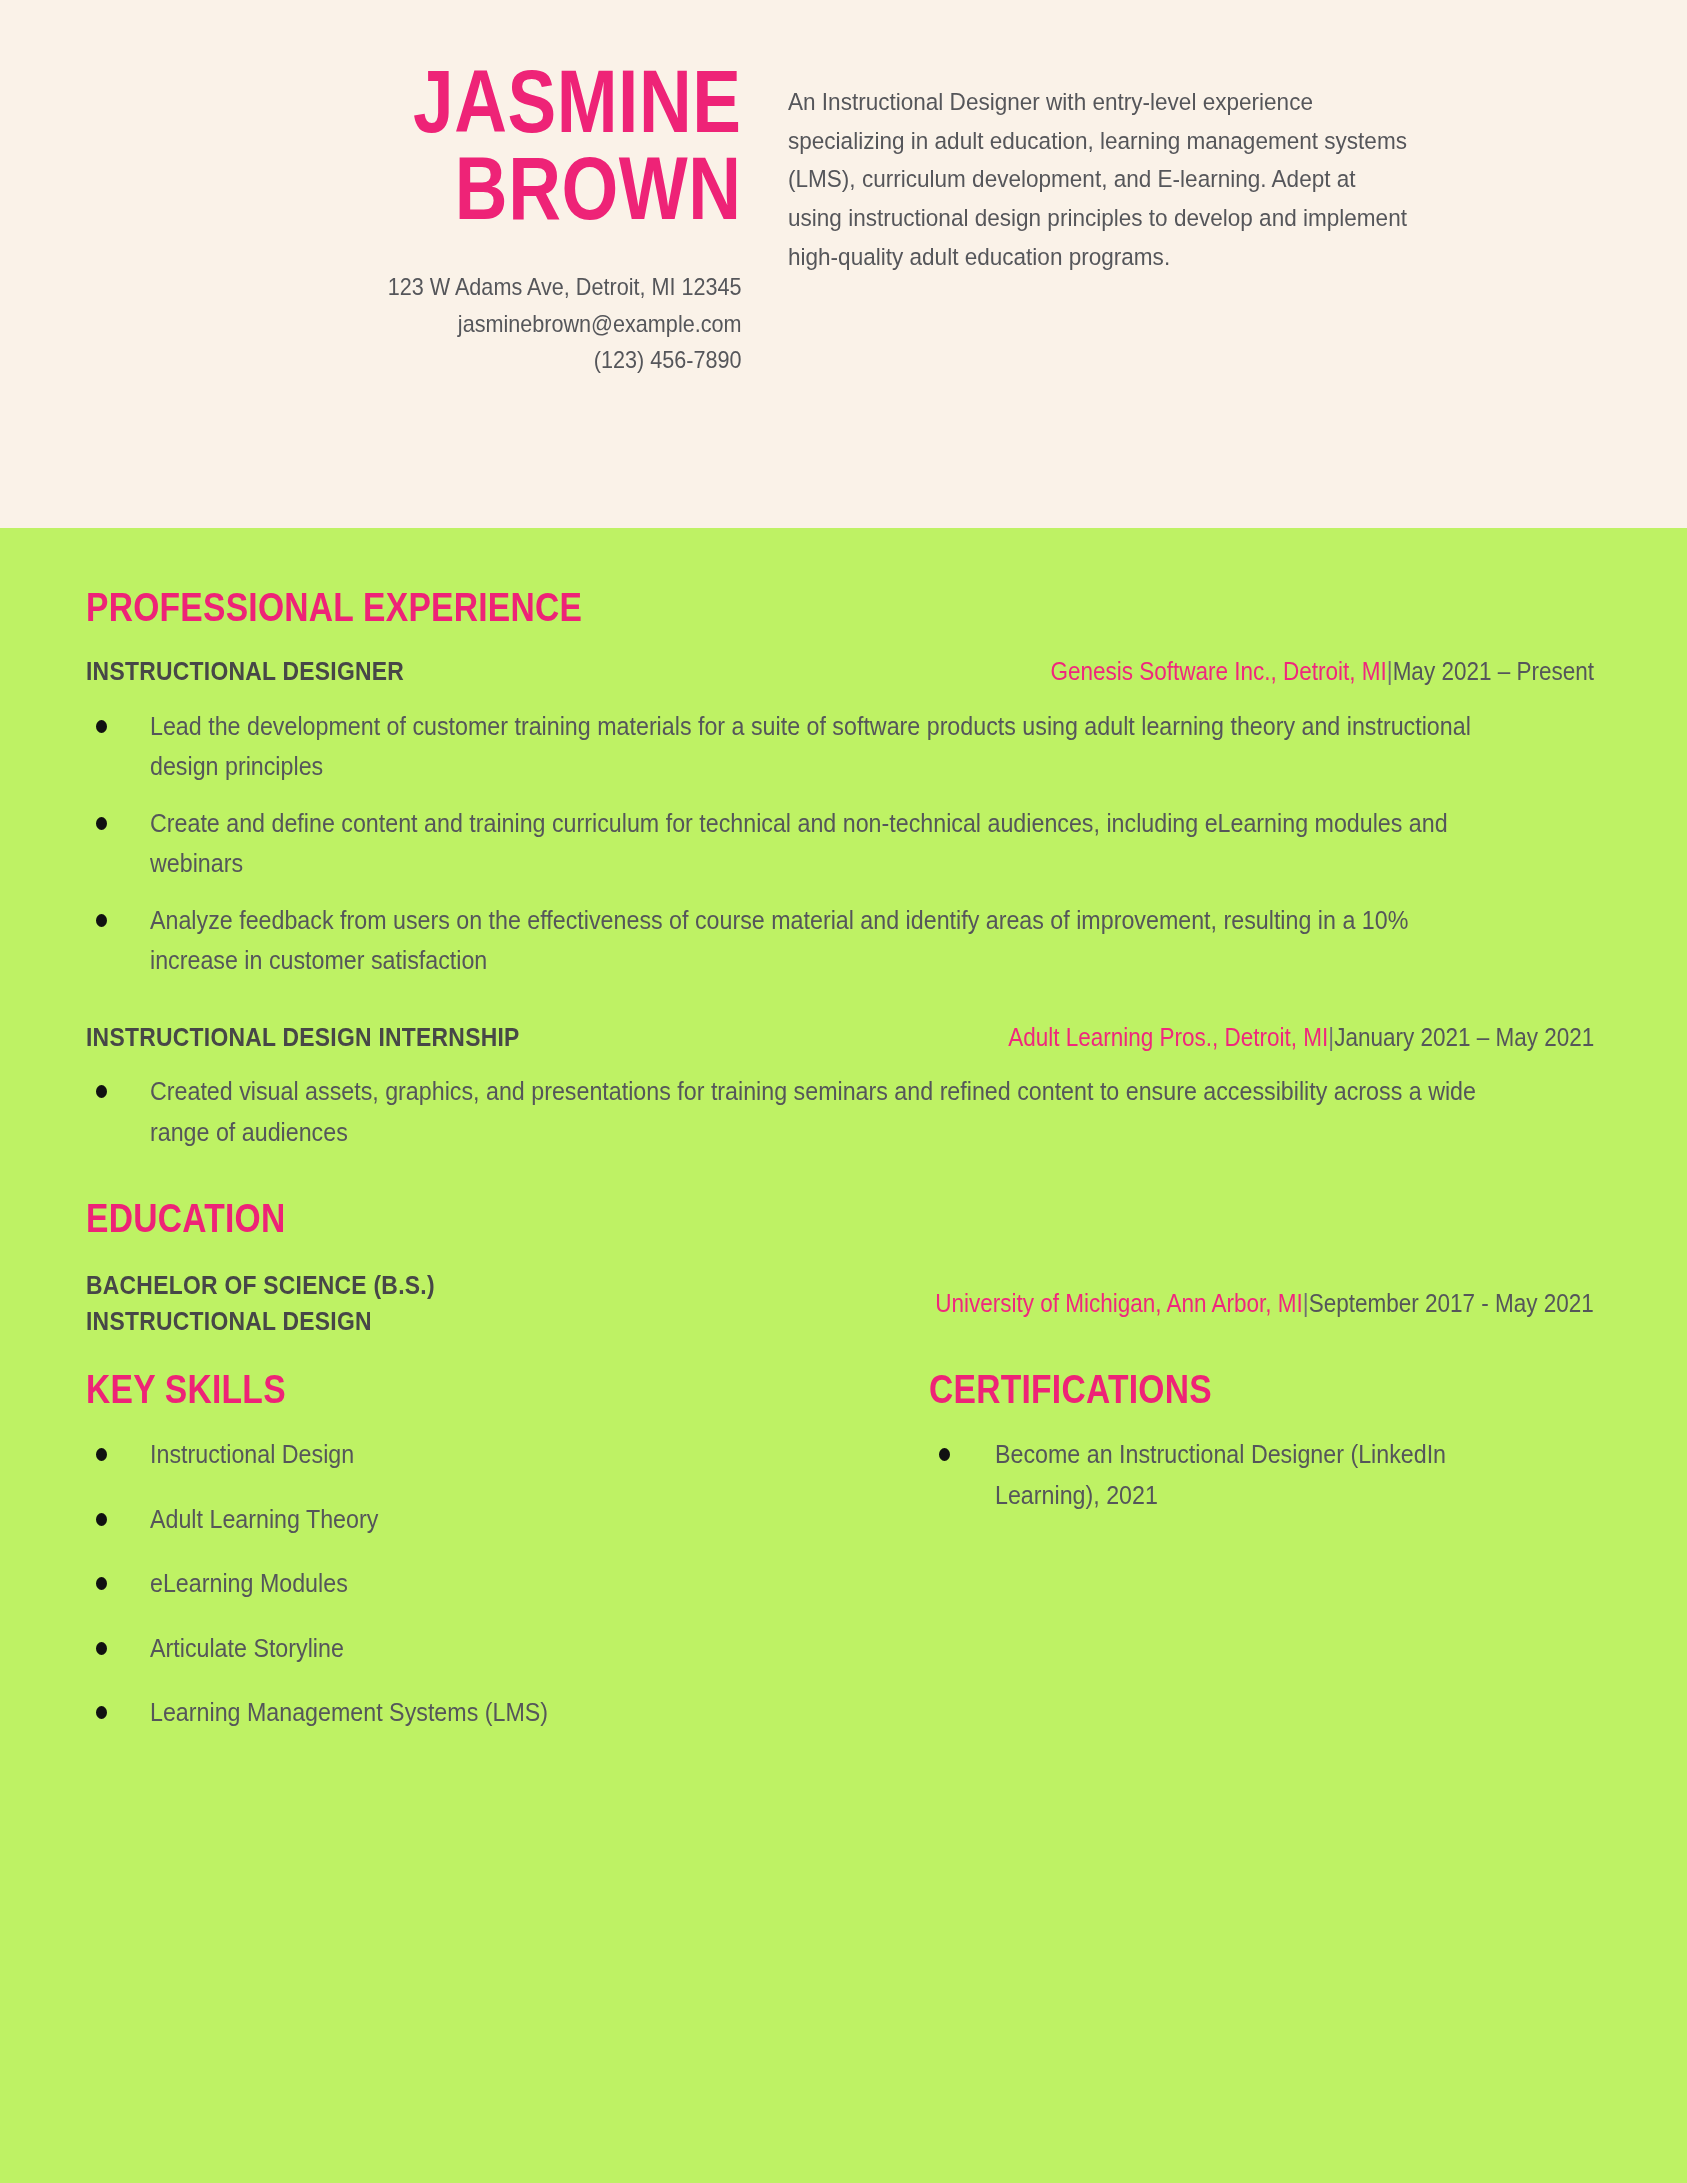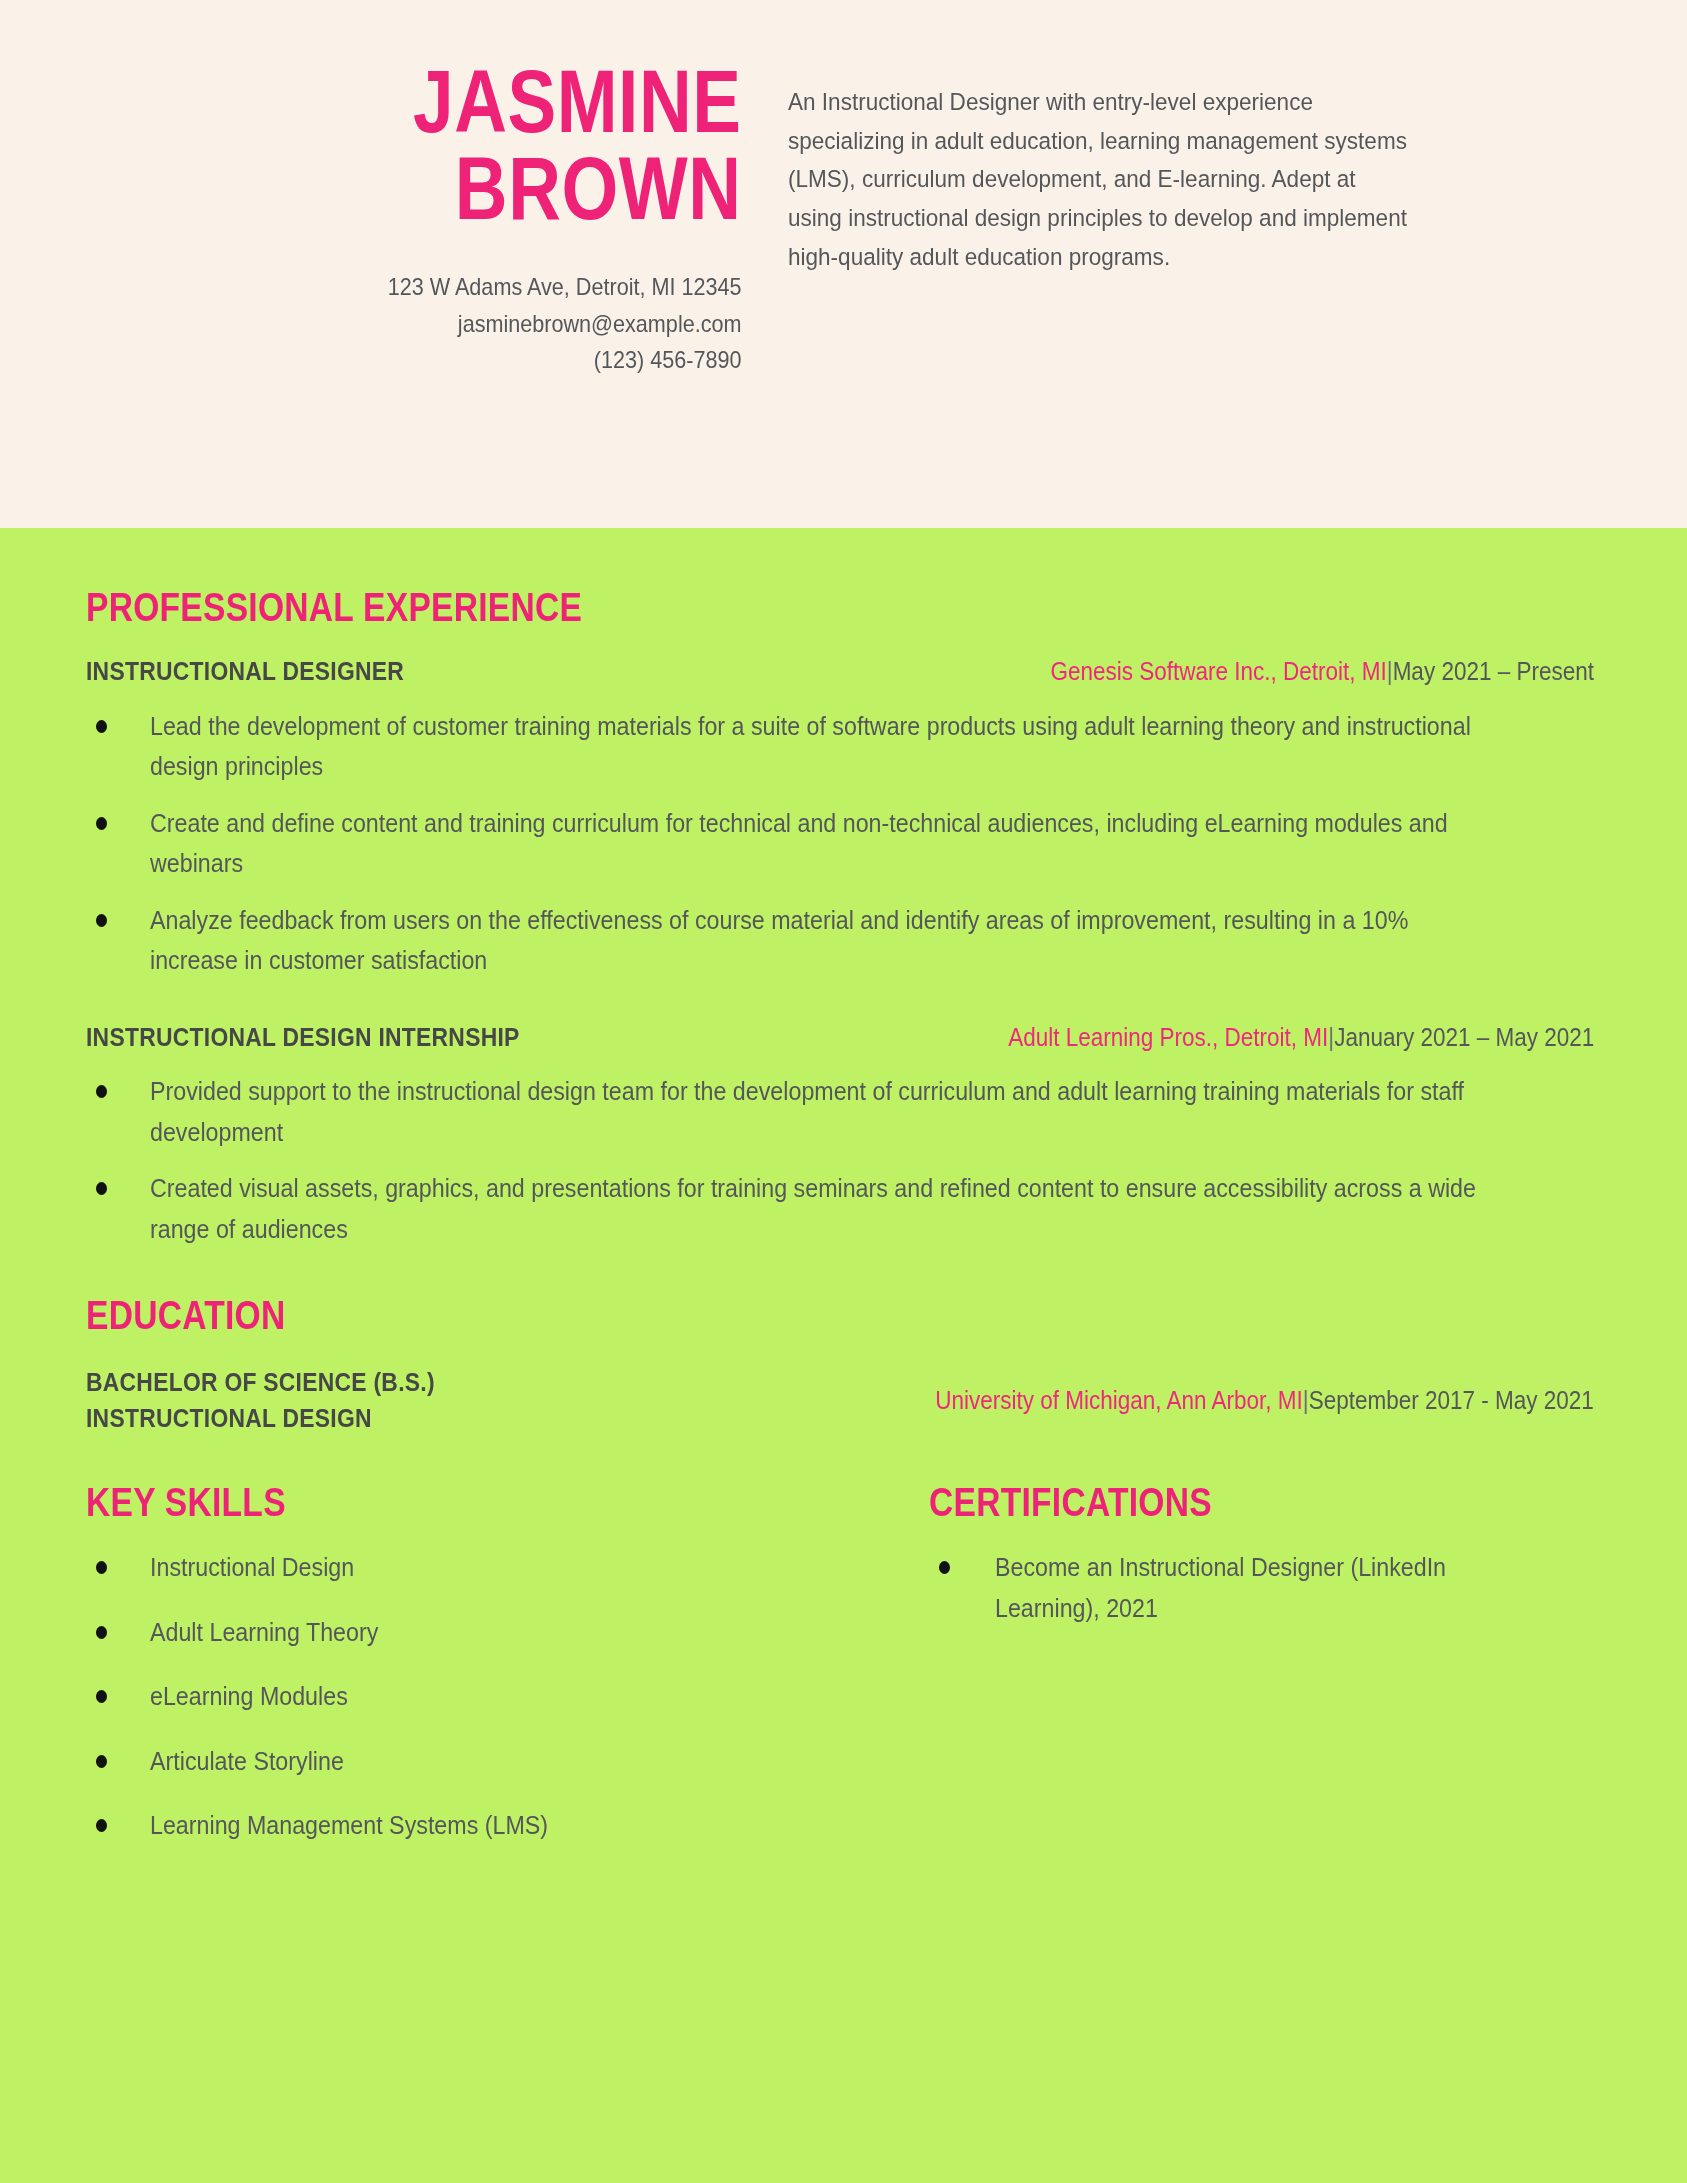--- a/index.html
+++ b/index.html
@@ -211,21 +211,21 @@
     line-height: 1.32;
     transform: scaleX(0.88);
     transform-origin: left center;
     white-space: nowrap;
     margin-top: 2.6px;
   }
 
   
   .two-col {
     display: flex;
-    margin-top: 44px;
+    margin-top: 28px;
     gap: 28px;
   }
 
   .col-left  { width: 830px; }
   .col-right { width: 678px; }
 
   .col-left ul.bullets,
   .col-right ul.bullets {
     margin-top: 22.5px;
   }
@@ -291,24 +291,20 @@
       <div class="job-header job-block-2">
         <div class="job-title">INSTRUCTIONAL DESIGN INTERNSHIP</div>
         <div class="job-meta">
           <span class="org">Adult Learning Pros., Detroit, MI</span><span class="sep">|</span><span class="dates">January 2021 – May 2021</span>
         </div>
       </div>
 
       <ul class="bullets">
         <li>
           <span class="bullet-dot"></span>
-          <span class="li-text">Provided support to the instructional design team for the development of curriculum and adult learning training materials for staff development</span>
-        </li>
-        <li>
-          <span class="bullet-dot"></span>
           <span class="li-text">Created visual assets, graphics, and presentations for training seminars and refined content to ensure accessibility across a wide range of audiences</span>
         </li>
       </ul>
 
       <div class="section-title sec-education">EDUCATION</div>
 
       <div class="edu-entry">
         <div class="edu-row">
           <div>
             <div class="edu-degree">BACHELOR OF SCIENCE (B.S.)</div>

